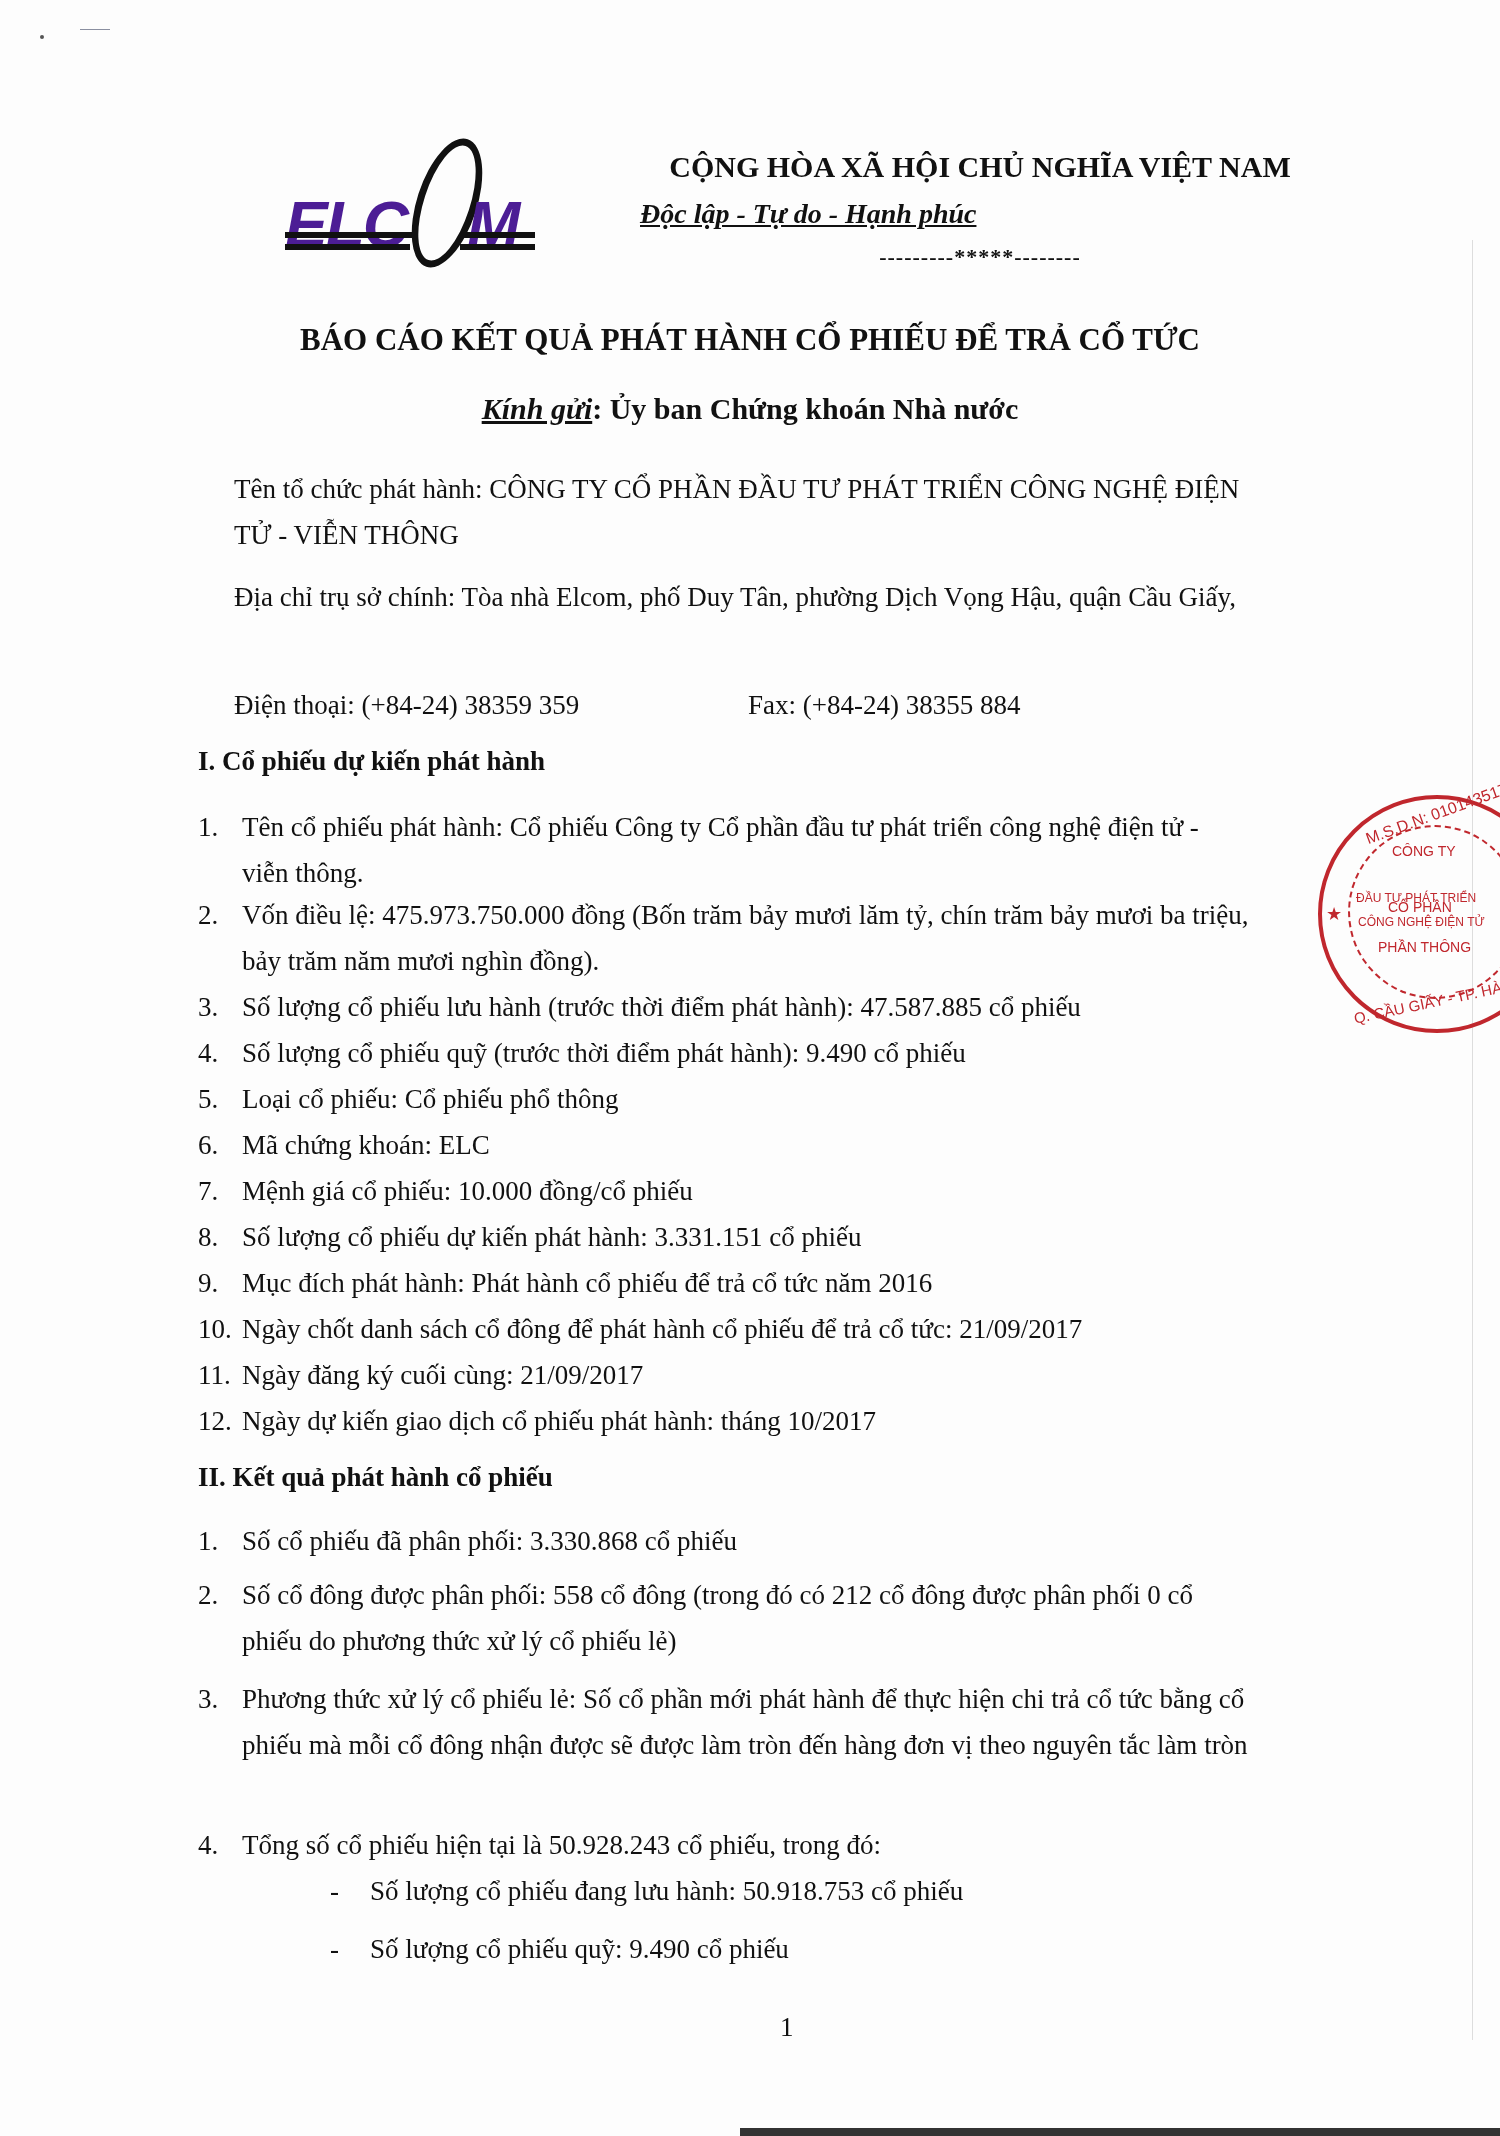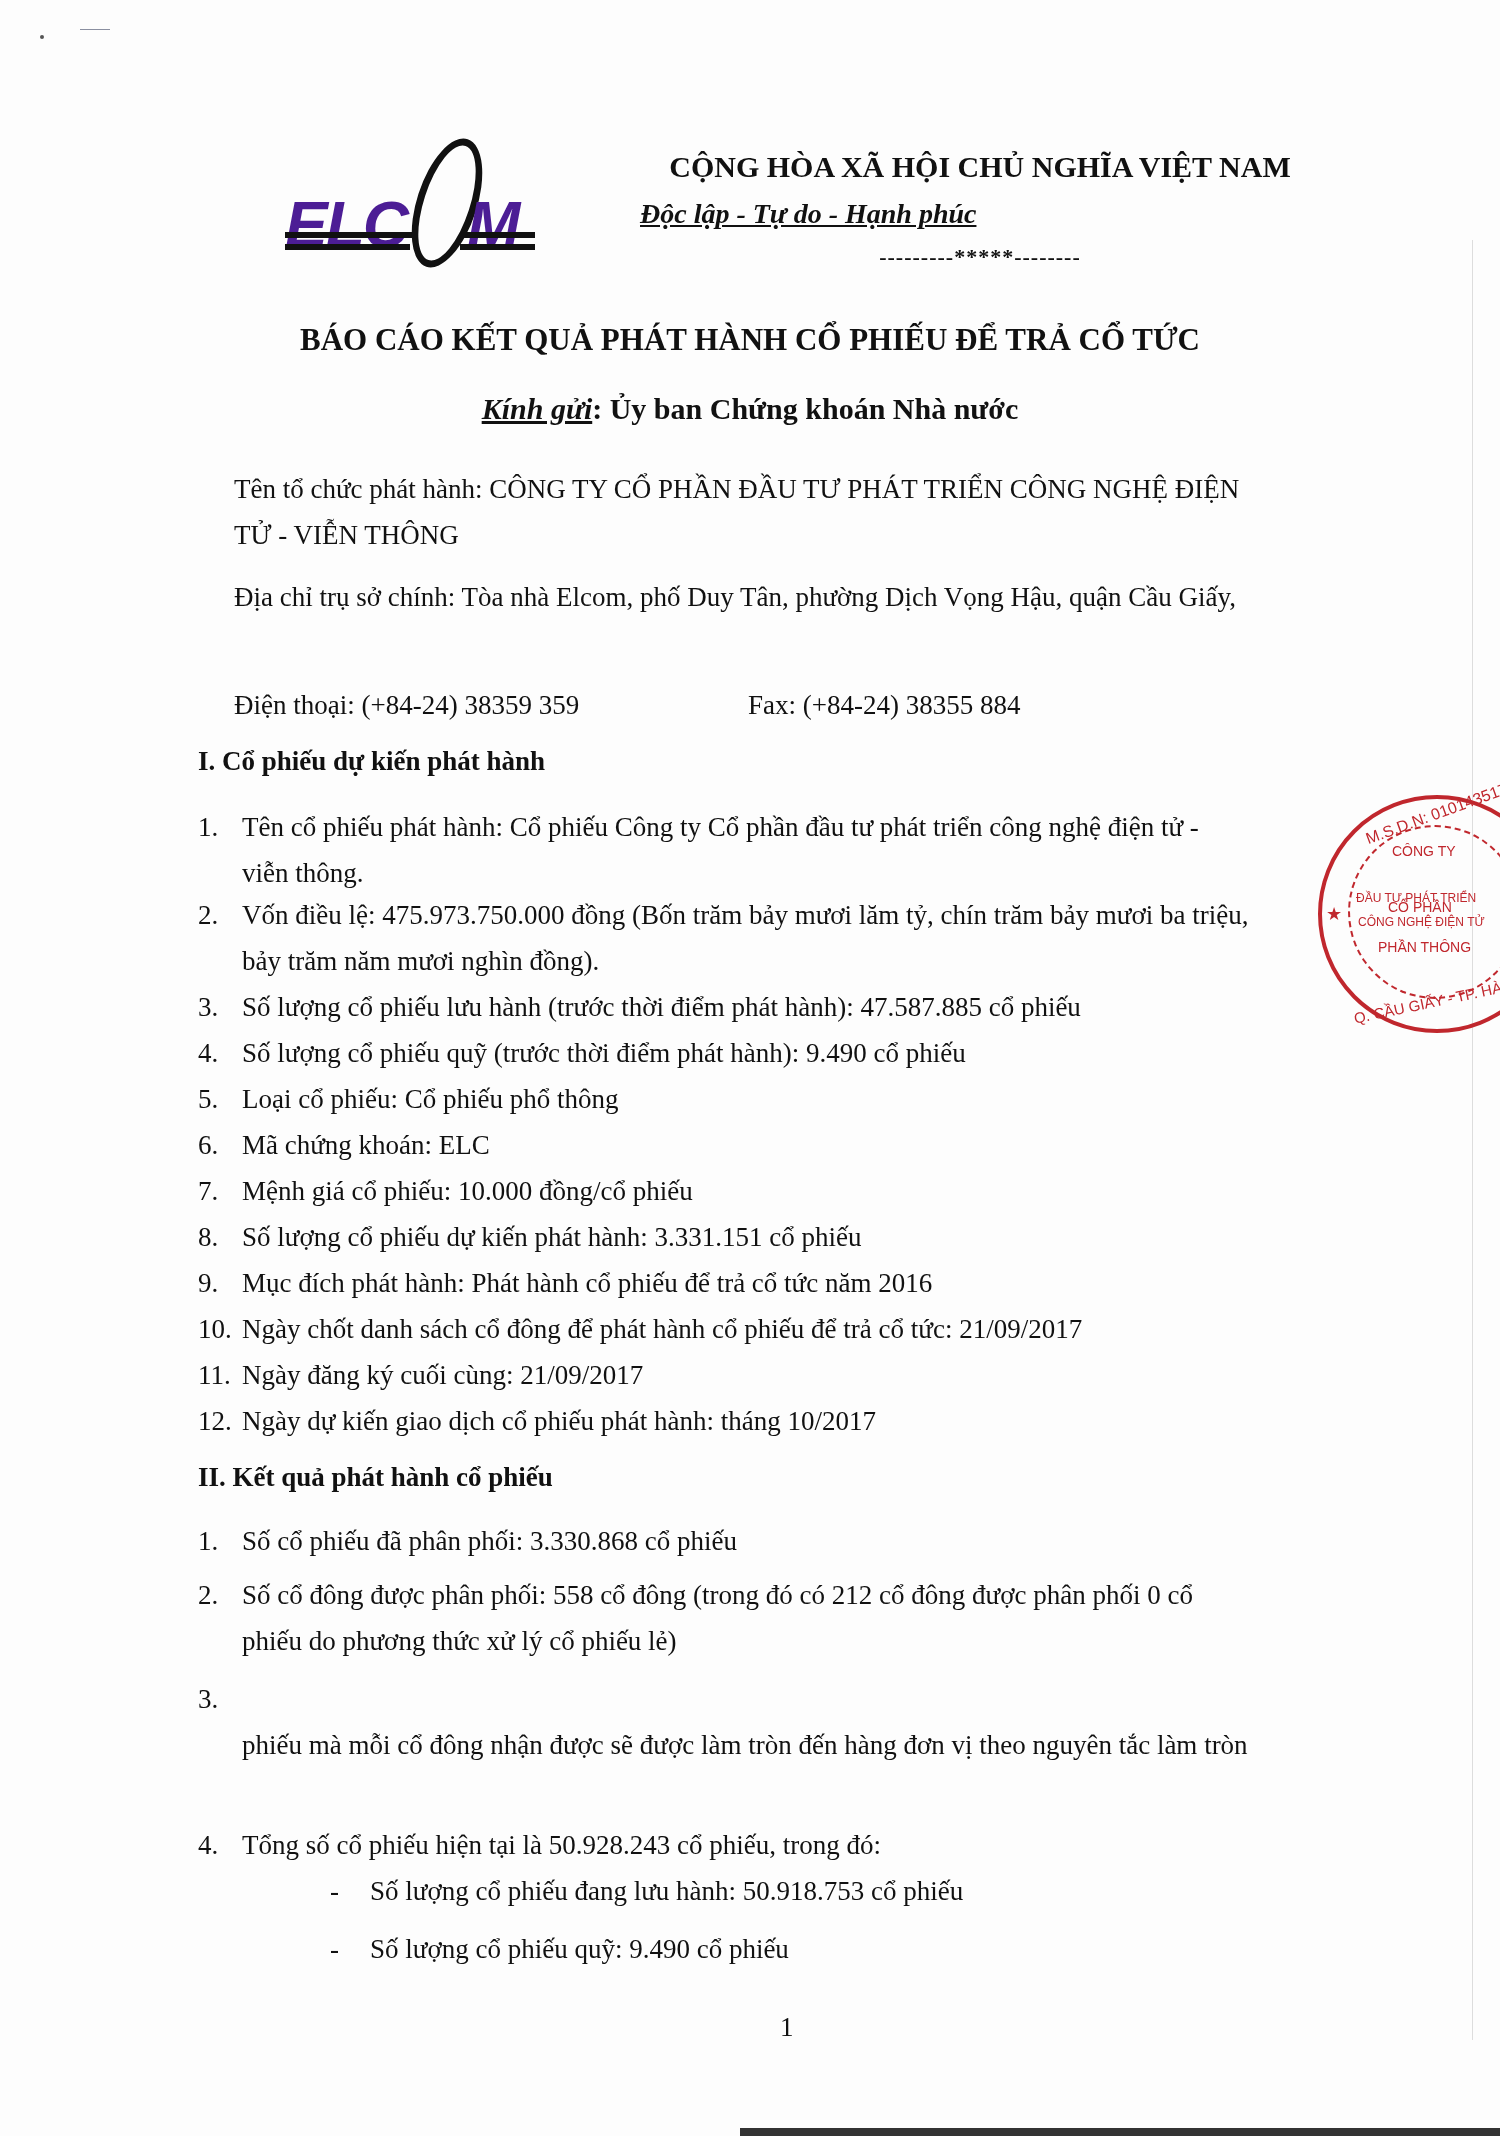--- a/index.html
+++ b/index.html
@@ -142,21 +142,21 @@
 <div class="abs li" style="top:1518px">
     <span class="num">1.</span>
     <span class="txt">Số cổ phiếu đã phân phối: 3.330.868  cổ phiếu</span>
   </div>
 <div class="abs li" style="top:1572px">
   <span class="num">2.</span>
   <span class="txt"><span>Số cổ đông được phân phối: 558 cổ đông (trong đó có 212 cổ đông được phân phối 0 cổ</span><br><span>phiếu do phương thức xử lý cổ phiếu lẻ)</span></span>
 </div>
 <div class="abs li" style="top:1676px">
   <span class="num">3.</span>
-  <span class="txt"><br><span>phiếu mà mỗi cổ đông nhận được sẽ được làm tròn đến hàng đơn vị theo nguyên tắc làm tròn</span><br></span>
+  <span class="txt"><span>Phương thức xử lý cổ phiếu lẻ: Số cổ phần mới phát hành để thực hiện chi trả cổ tức bằng cổ</span><br><span>phiếu mà mỗi cổ đông nhận được sẽ được làm tròn đến hàng đơn vị theo nguyên tắc làm tròn</span><br></span>
 </div>
 <div class="abs li" style="top:1822px">
     <span class="num">4.</span>
     <span class="txt">Tổng số cổ phiếu hiện tại là  50.928.243 cổ phiếu, trong đó:</span>
   </div>
 <div class="abs sub" style="top:1876px">
     <span class="dash">-</span>
     <span>Số lượng cổ phiếu đang lưu hành: 50.918.753 cổ phiếu</span>
   </div>
 <div class="abs sub" style="top:1934px">

